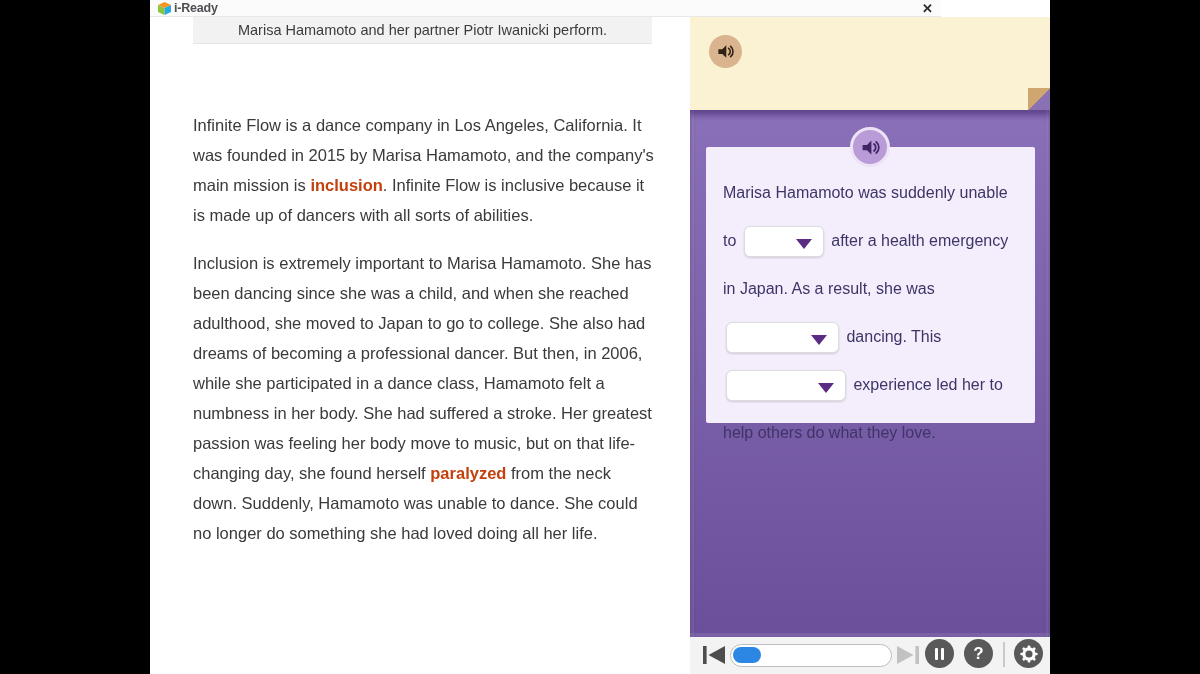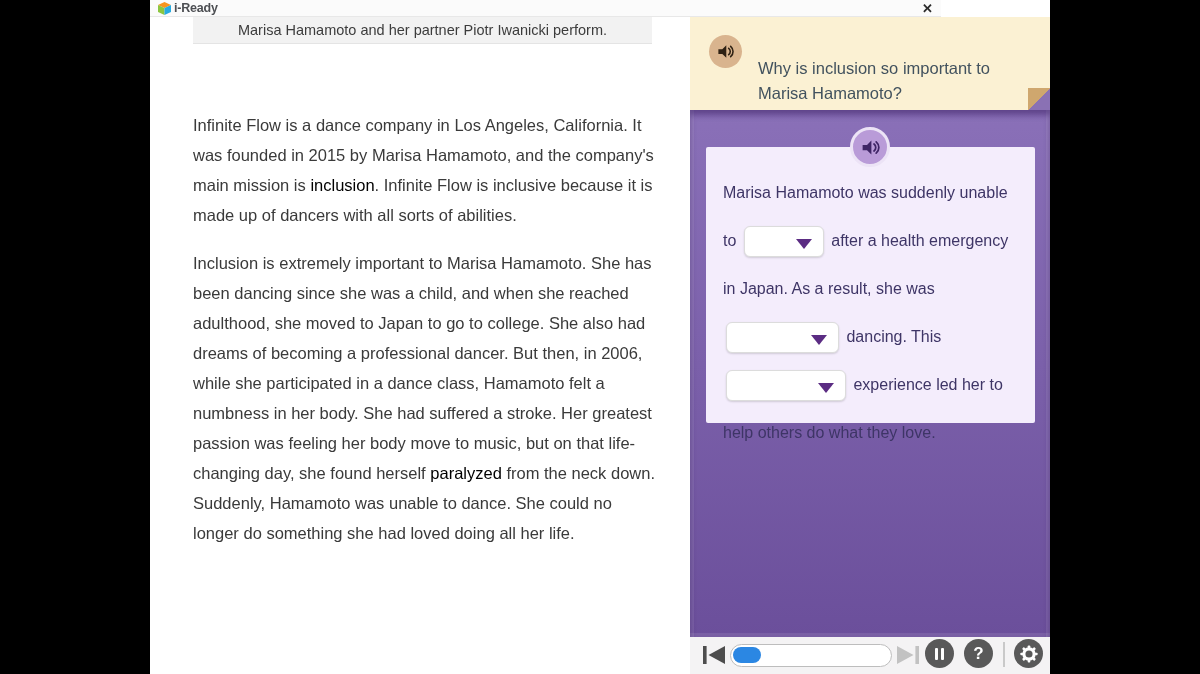--- a/index.html
+++ b/index.html
@@ -17,21 +17,21 @@
   .close-btn{position:absolute;right:8px;top:0;height:17px;display:flex;align-items:center;
              font-size:13px;font-weight:bold;color:#2b2b2b;cursor:pointer;}
 
   
   .article-panel{position:absolute;left:0;top:17px;width:540px;height:657px;background:#fff;overflow:hidden;}
   .caption-box{position:absolute;left:43px;top:0;width:459px;height:27px;background:#f2f2f2;
                display:flex;align-items:center;justify-content:center;border-bottom:1px solid #e4e4e4;text-align:right;}
   .caption-text{font-size:14.5px;color:#3c3c3c;}
   .article-body{position:absolute;left:43px;top:93px;width:462px;}
   .article-body p{margin:0 0 18px 0;font-size:16.5px;line-height:30px;color:#3a3a3a;}
-  .term-link{color:#000000;font-weight:normal;cursor:pointer;}
+  .term-link{color:#c2410c;font-weight:bold;cursor:pointer;}
 
   
   .question-box{position:absolute;left:540px;top:17px;width:360px;height:93px;background:#fbf1d3;z-index:5;}
   .q-speaker{position:absolute;left:19px;top:18px;width:33px;height:33px;border-radius:50%;
              background:#d9b48e;display:flex;align-items:center;justify-content:center;cursor:pointer;}
   .q-text{position:absolute;left:68px;top:39px;width:270px;font-size:16.5px;line-height:25px;
           color:#42525e;font-weight:500;}
   .fold-corner{position:absolute;right:0;bottom:0;width:22px;height:22px;
                background:linear-gradient(135deg,#cfa76e 50%,#8a71b4 50.5%);}
 
@@ -101,21 +101,20 @@
     </div>
 
     <div class="question-box">
       <div class="q-speaker">
         <svg width="19" height="19" viewBox="0 0 24 24">
           <polygon points="3,9 8,9 13,4 13,20 8,15 3,15" fill="#2e2013"></polygon>
           <path d="M16 8 a5 5 0 0 1 0 8" fill="none" stroke="#2e2013" stroke-width="2" stroke-linecap="round"></path>
           <path d="M18.5 5.5 a8.5 8.5 0 0 1 0 13" fill="none" stroke="#2e2013" stroke-width="2" stroke-linecap="round"></path>
         </svg>
       </div>
-      <div class="q-text">Why is inclusion so important to Marisa Hamamoto?</div>
       <div class="fold-corner"></div>
     </div>
 
     <div class="purple-panel">
       <div class="card-speaker">
         <svg width="21" height="21" viewBox="0 0 24 24">
           <polygon points="3,9 8,9 13,4 13,20 8,15 3,15" fill="#3f2566"></polygon>
           <path d="M16 8 a5 5 0 0 1 0 8" fill="none" stroke="#3f2566" stroke-width="2" stroke-linecap="round"></path>
           <path d="M18.5 5.5 a8.5 8.5 0 0 1 0 13" fill="none" stroke="#3f2566" stroke-width="2" stroke-linecap="round"></path>
         </svg>

